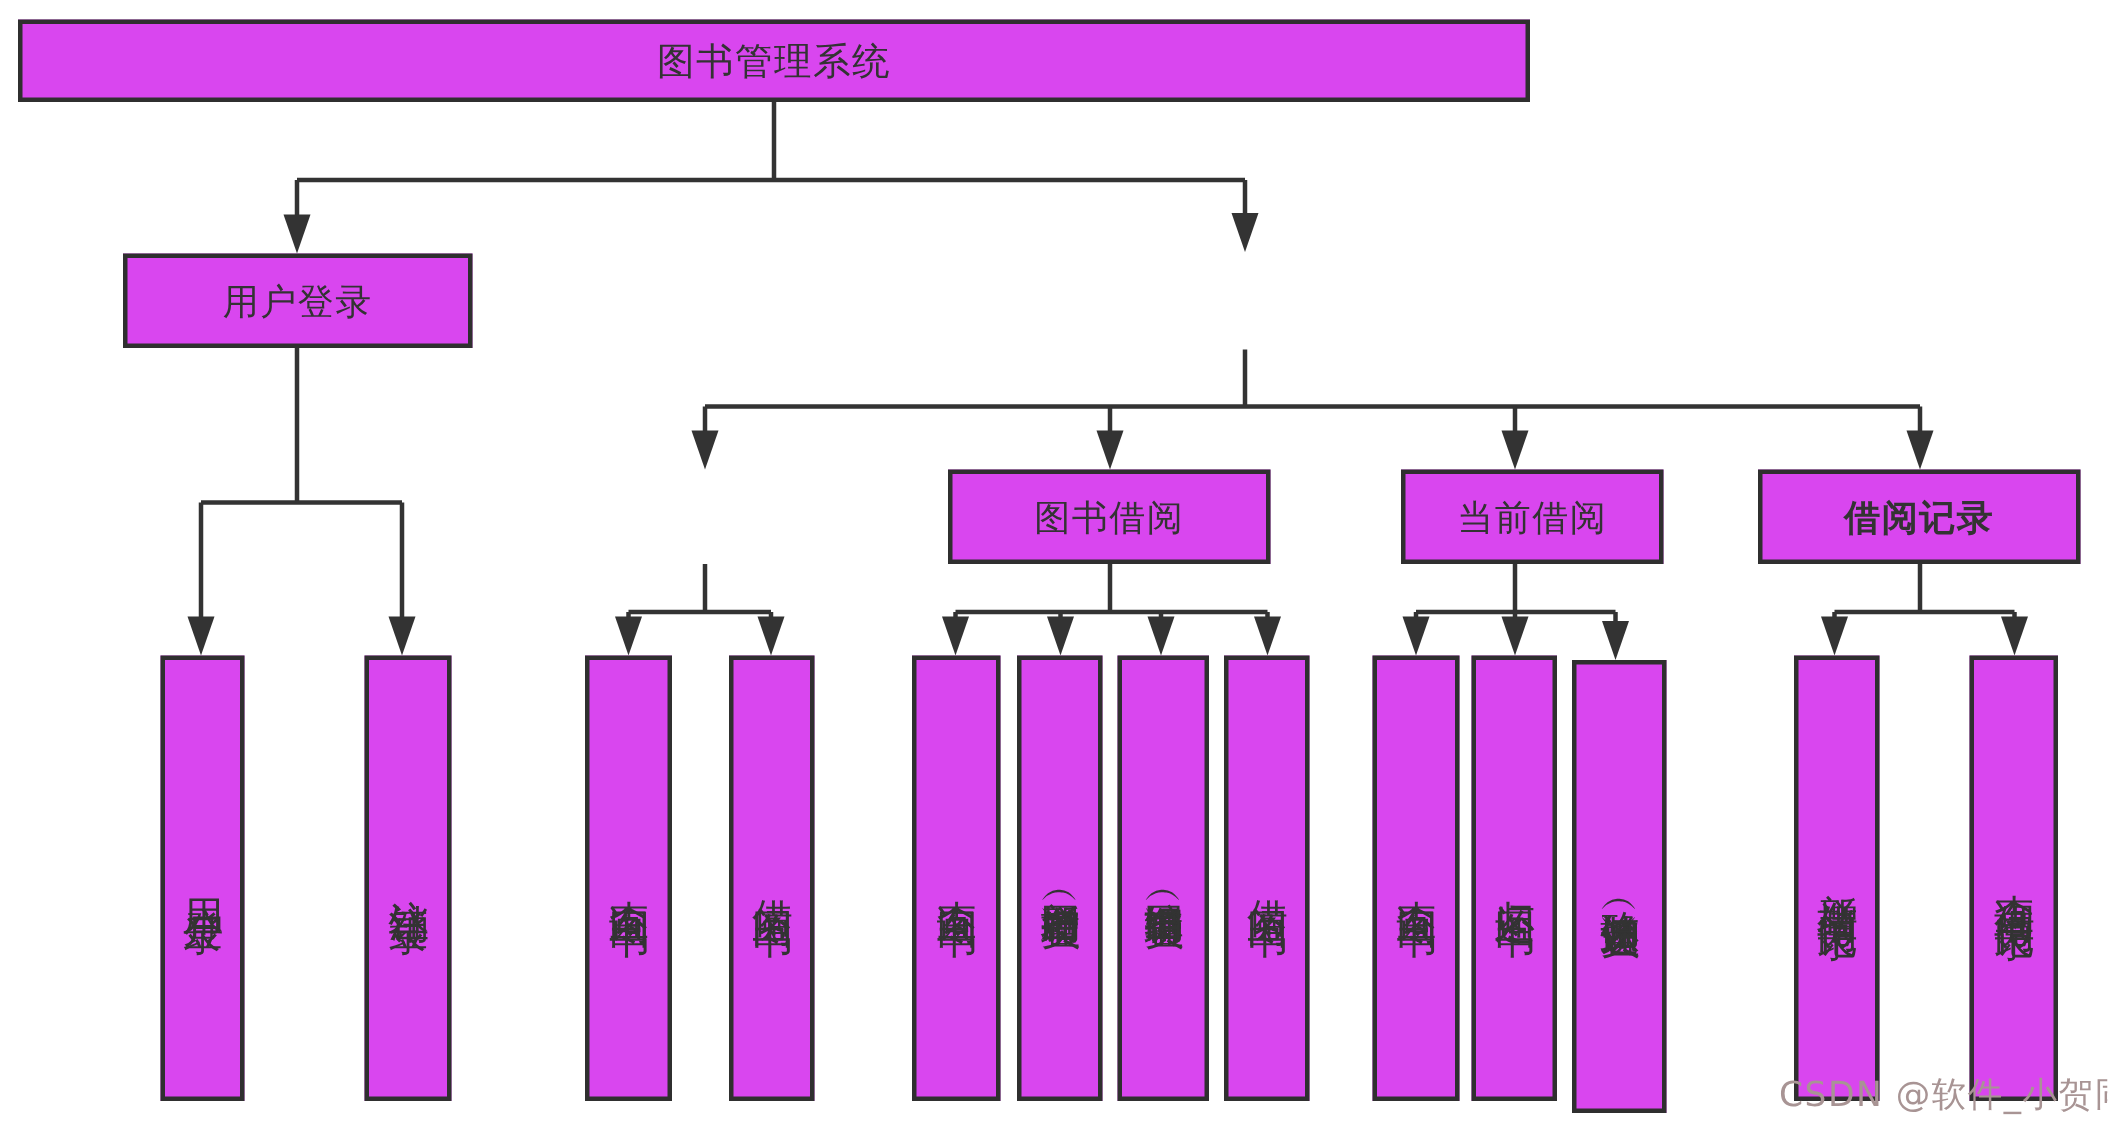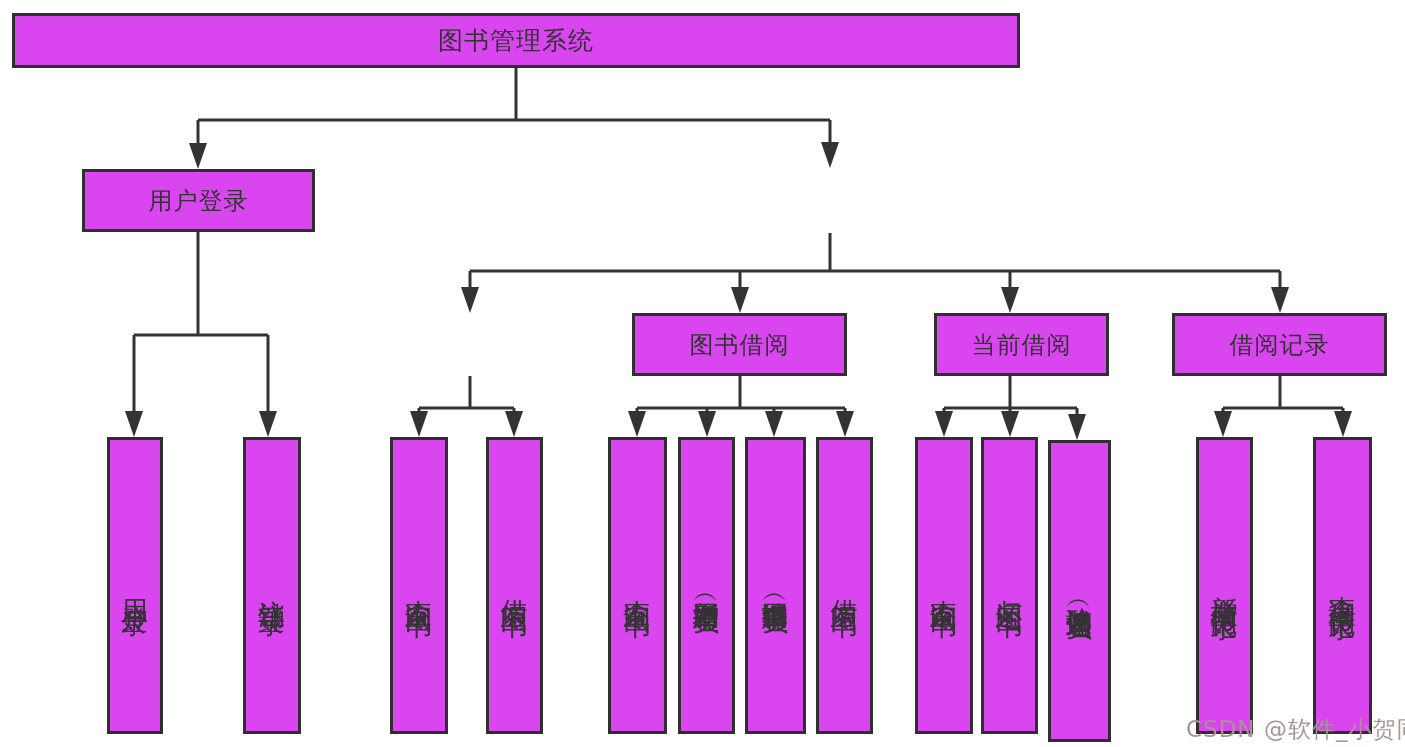--- a/index.html
+++ b/index.html
@@ -128,21 +128,21 @@
       <polygon points="1334,411 1352,411 1343,437"></polygon>
     </g>
   </svg>
 
   <div class="node hbox root" style="left:12px;top:13px;width:1008px;height:55px;">图书管理系统</div>
 
   <div class="node hbox" style="left:82px;top:169px;width:233px;height:63px;">用户登录</div>
 
   <div class="node hbox" style="left:632px;top:313px;width:215px;height:63px;font-family:Liberation Mono, monospace;">图书借阅</div>
   <div class="node hbox" style="left:934px;top:313px;width:175px;height:63px;">当前借阅</div>
-  <div class="node hbox" style="left:1172px;top:313px;width:215px;height:63px;">借阅记录</div>
+  <div class="node hbox" style="left:1172px;top:313px;width:215px;height:63px;font-weight:bold;">借阅记录</div>
 
   <div class="node vbox" style="left:107px;top:437px;width:56px;height:297px;">用户登录</div>
   <div class="node vbox" style="left:243px;top:437px;width:58px;height:297px;">注销登录</div>
 
   <div class="node vbox" style="left:390px;top:437px;width:58px;height:297px;">查询图书</div>
   <div class="node vbox" style="left:486px;top:437px;width:57px;height:297px;">借阅图书</div>
 
   <div class="node vbox" style="left:608px;top:437px;width:59px;height:297px;">查询图书</div>
   <div class="node vbox long" style="left:678px;top:437px;width:57px;height:297px;">新增图书（管理员）</div>
   <div class="node vbox long" style="left:745px;top:437px;width:61px;height:297px;">编辑图书（管理员）</div>

